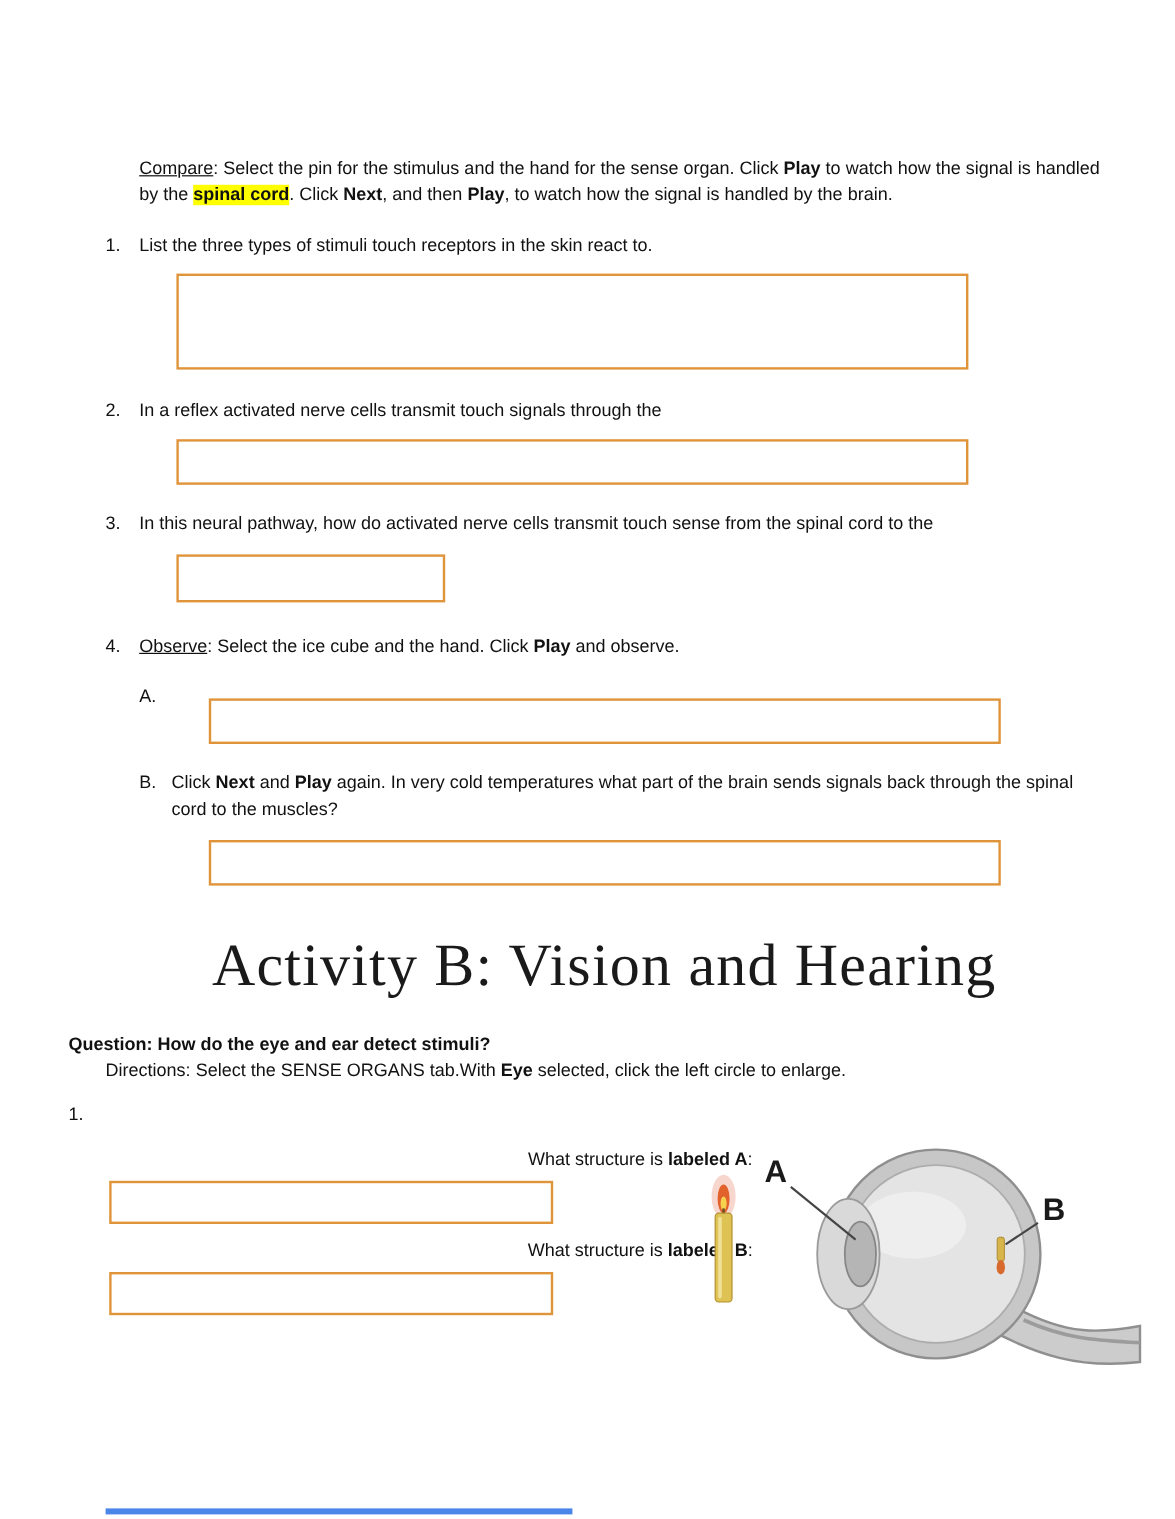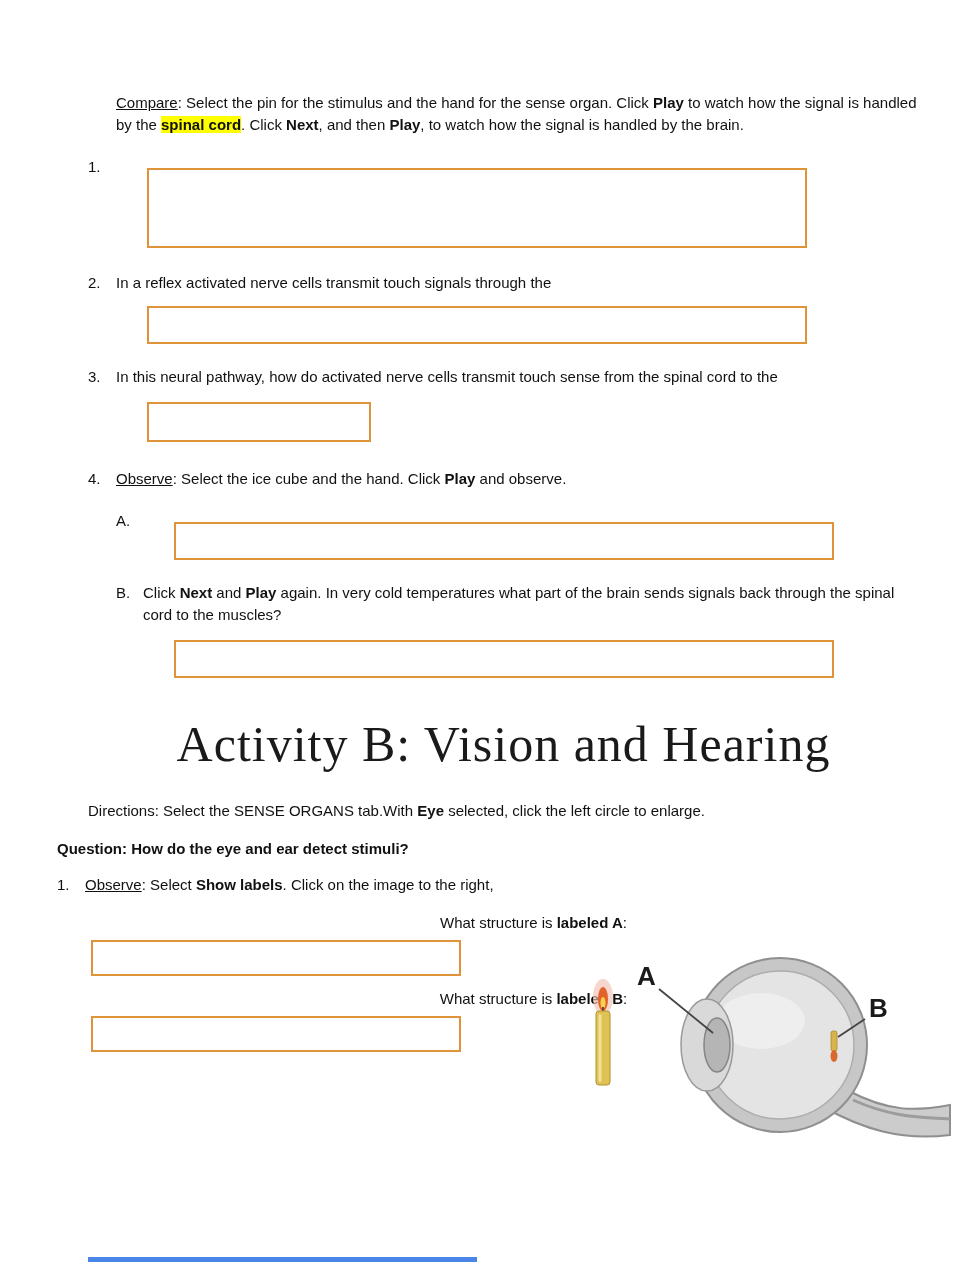--- a/index.html
+++ b/index.html
@@ -8,21 +8,21 @@
     position: relative;
     width: 979px;
     height: 1266px;
     background: #ffffff;
     font-family: "Liberation Sans", sans-serif;
     font-size: 15px;
     line-height: 22px;
     color: #111111;
     overflow: hidden;
   }
-  .top-section { padding: 92px 60px 0 88px; }
+  .top-section { padding: 92px 60px 0 88px; margin-top: 38px; }
   .para { margin: 0; }
   .indent { margin-left: 28px; max-width: 806px; }
   b { font-weight: bold; }
   .u { text-decoration: underline; }
   .hl { background: var(--highlight, #ffff00); font-weight: bold; }
 
   .qitem { display: flex; margin-top: 20px; }
   .qnum { width: 28px; flex: 0 0 28px; }
   .qbody { flex: 1; max-width: 802px; }
 
@@ -85,20 +85,21 @@
 
 <div class="page">
 
   <div class="top-section">
 
     <p class="para indent"><span class="u">Compare</span><span>: Select the pin for the stimulus and the hand for the sense organ. Click </span><b>Play</b><span> to watch how the signal is handled by the </span><span class="hl">spinal cord</span><span>. Click </span><b>Next</b><span>, and then </span><b>Play</b><span>, to watch how the signal is handled by the brain.</span></p>
 
     <div class="qitem">
       <span class="qnum">1.</span>
       <div class="qbody">
+        <p class="para">List the three types of stimuli touch receptors in the skin react to.</p>
         <div class="answer-box box-lg"></div>
       </div>
     </div>
 
     <div class="qitem mt24">
       <span class="qnum">2.</span>
       <div class="qbody">
         <p class="para">In a reflex activated nerve cells transmit touch signals through the</p>
         <div class="answer-box box-md"></div>
       </div>
@@ -133,29 +134,26 @@
         </div>
 
       </div>
     </div>
 
     <h1 class="activity-heading">Activity B: Vision and Hearing</h1>
   </div>
 
   <div class="bottom-section">
 
+    <p class="para question-line">Question: How do the eye and ear detect stimuli?</p>
+
     <p class="para directions"><span>Directions: Select the SENSE ORGANS tab.With </span><b>Eye</b><span> selected, click the left circle to enlarge.</span></p>
-
-    <p class="para question-line">Question: How do the eye and ear detect stimuli?</p>
 
     <div class="qitem bottom-q">
       <span class="qnum">1.</span>
-      <div class="qbody">
-        <p class="para"><span class="u">Observe</span><span>: Select </span><b>Show labels</b><span>. Click on the image to the right,</span></p>
-      </div>
     </div>
 
     <p class="para prompt-line"><span>What structure is </span><b>labeled A</b><span>:</span></p>
     <div class="answer-box box-bottom"></div>
 
     <p class="para prompt-line second"><span>What structure is </span><b>labeled B</b><span>:</span></p>
     <div class="answer-box box-bottom"></div>
 
   </div>
 

